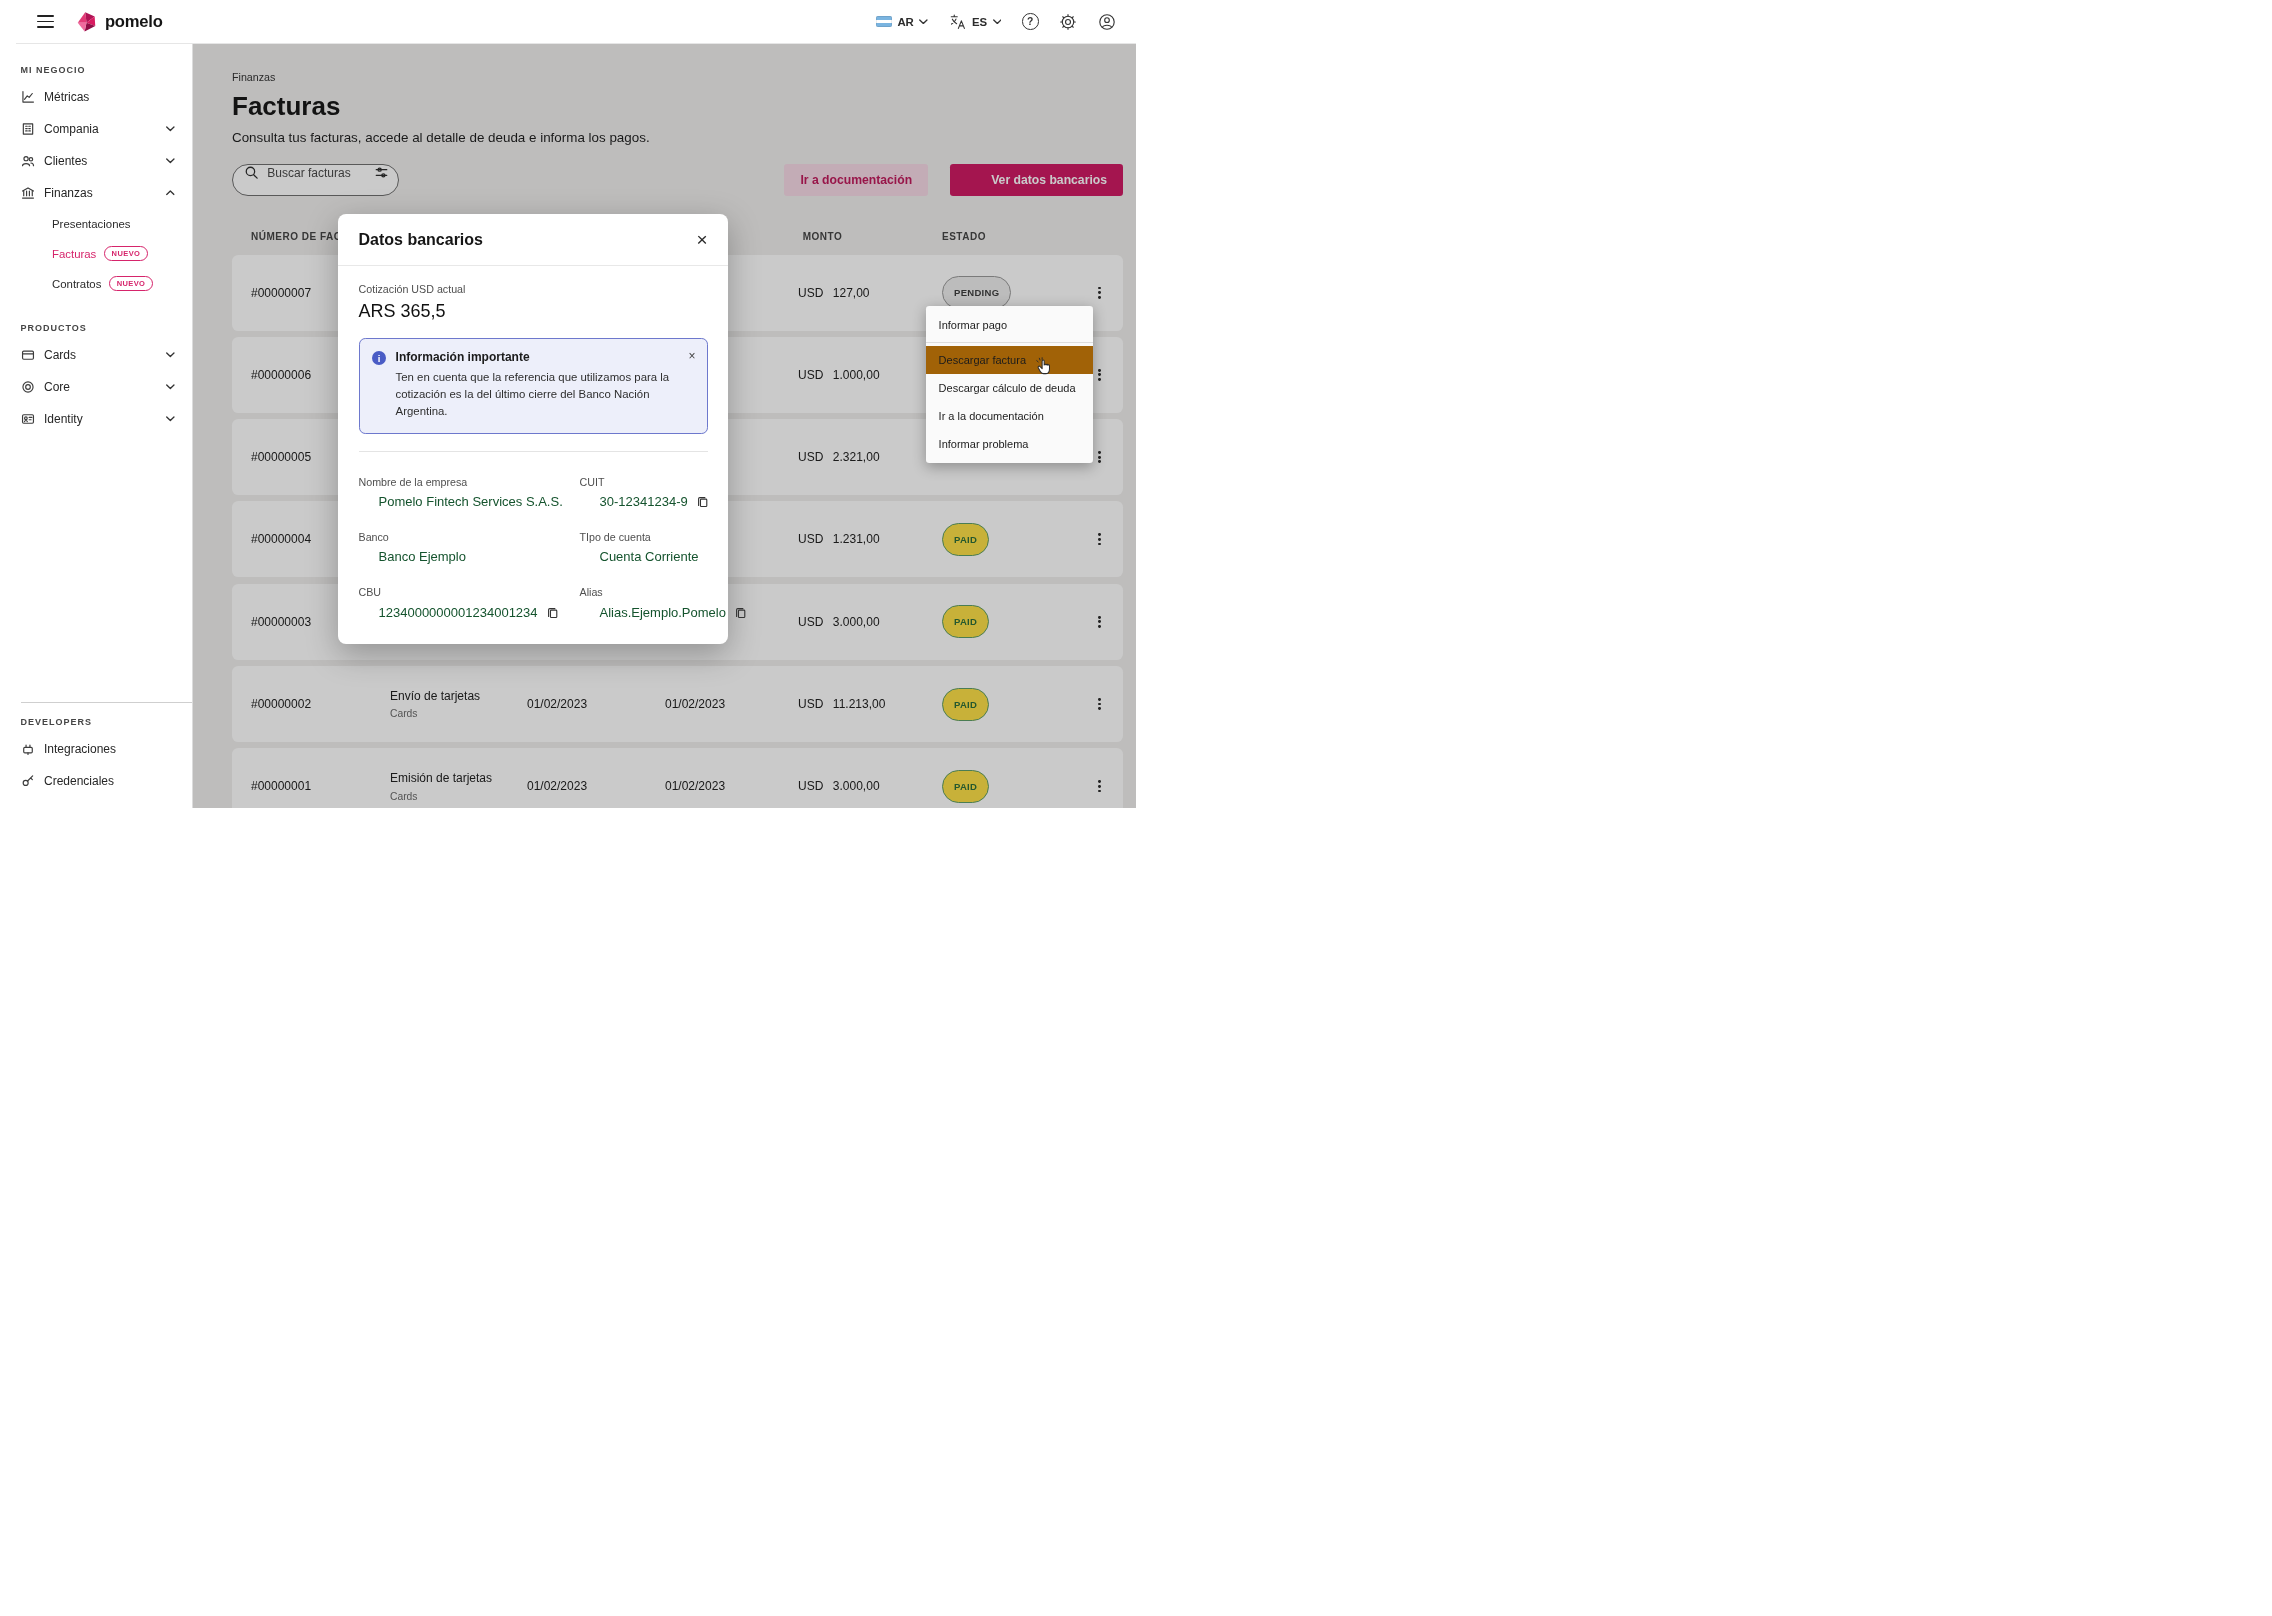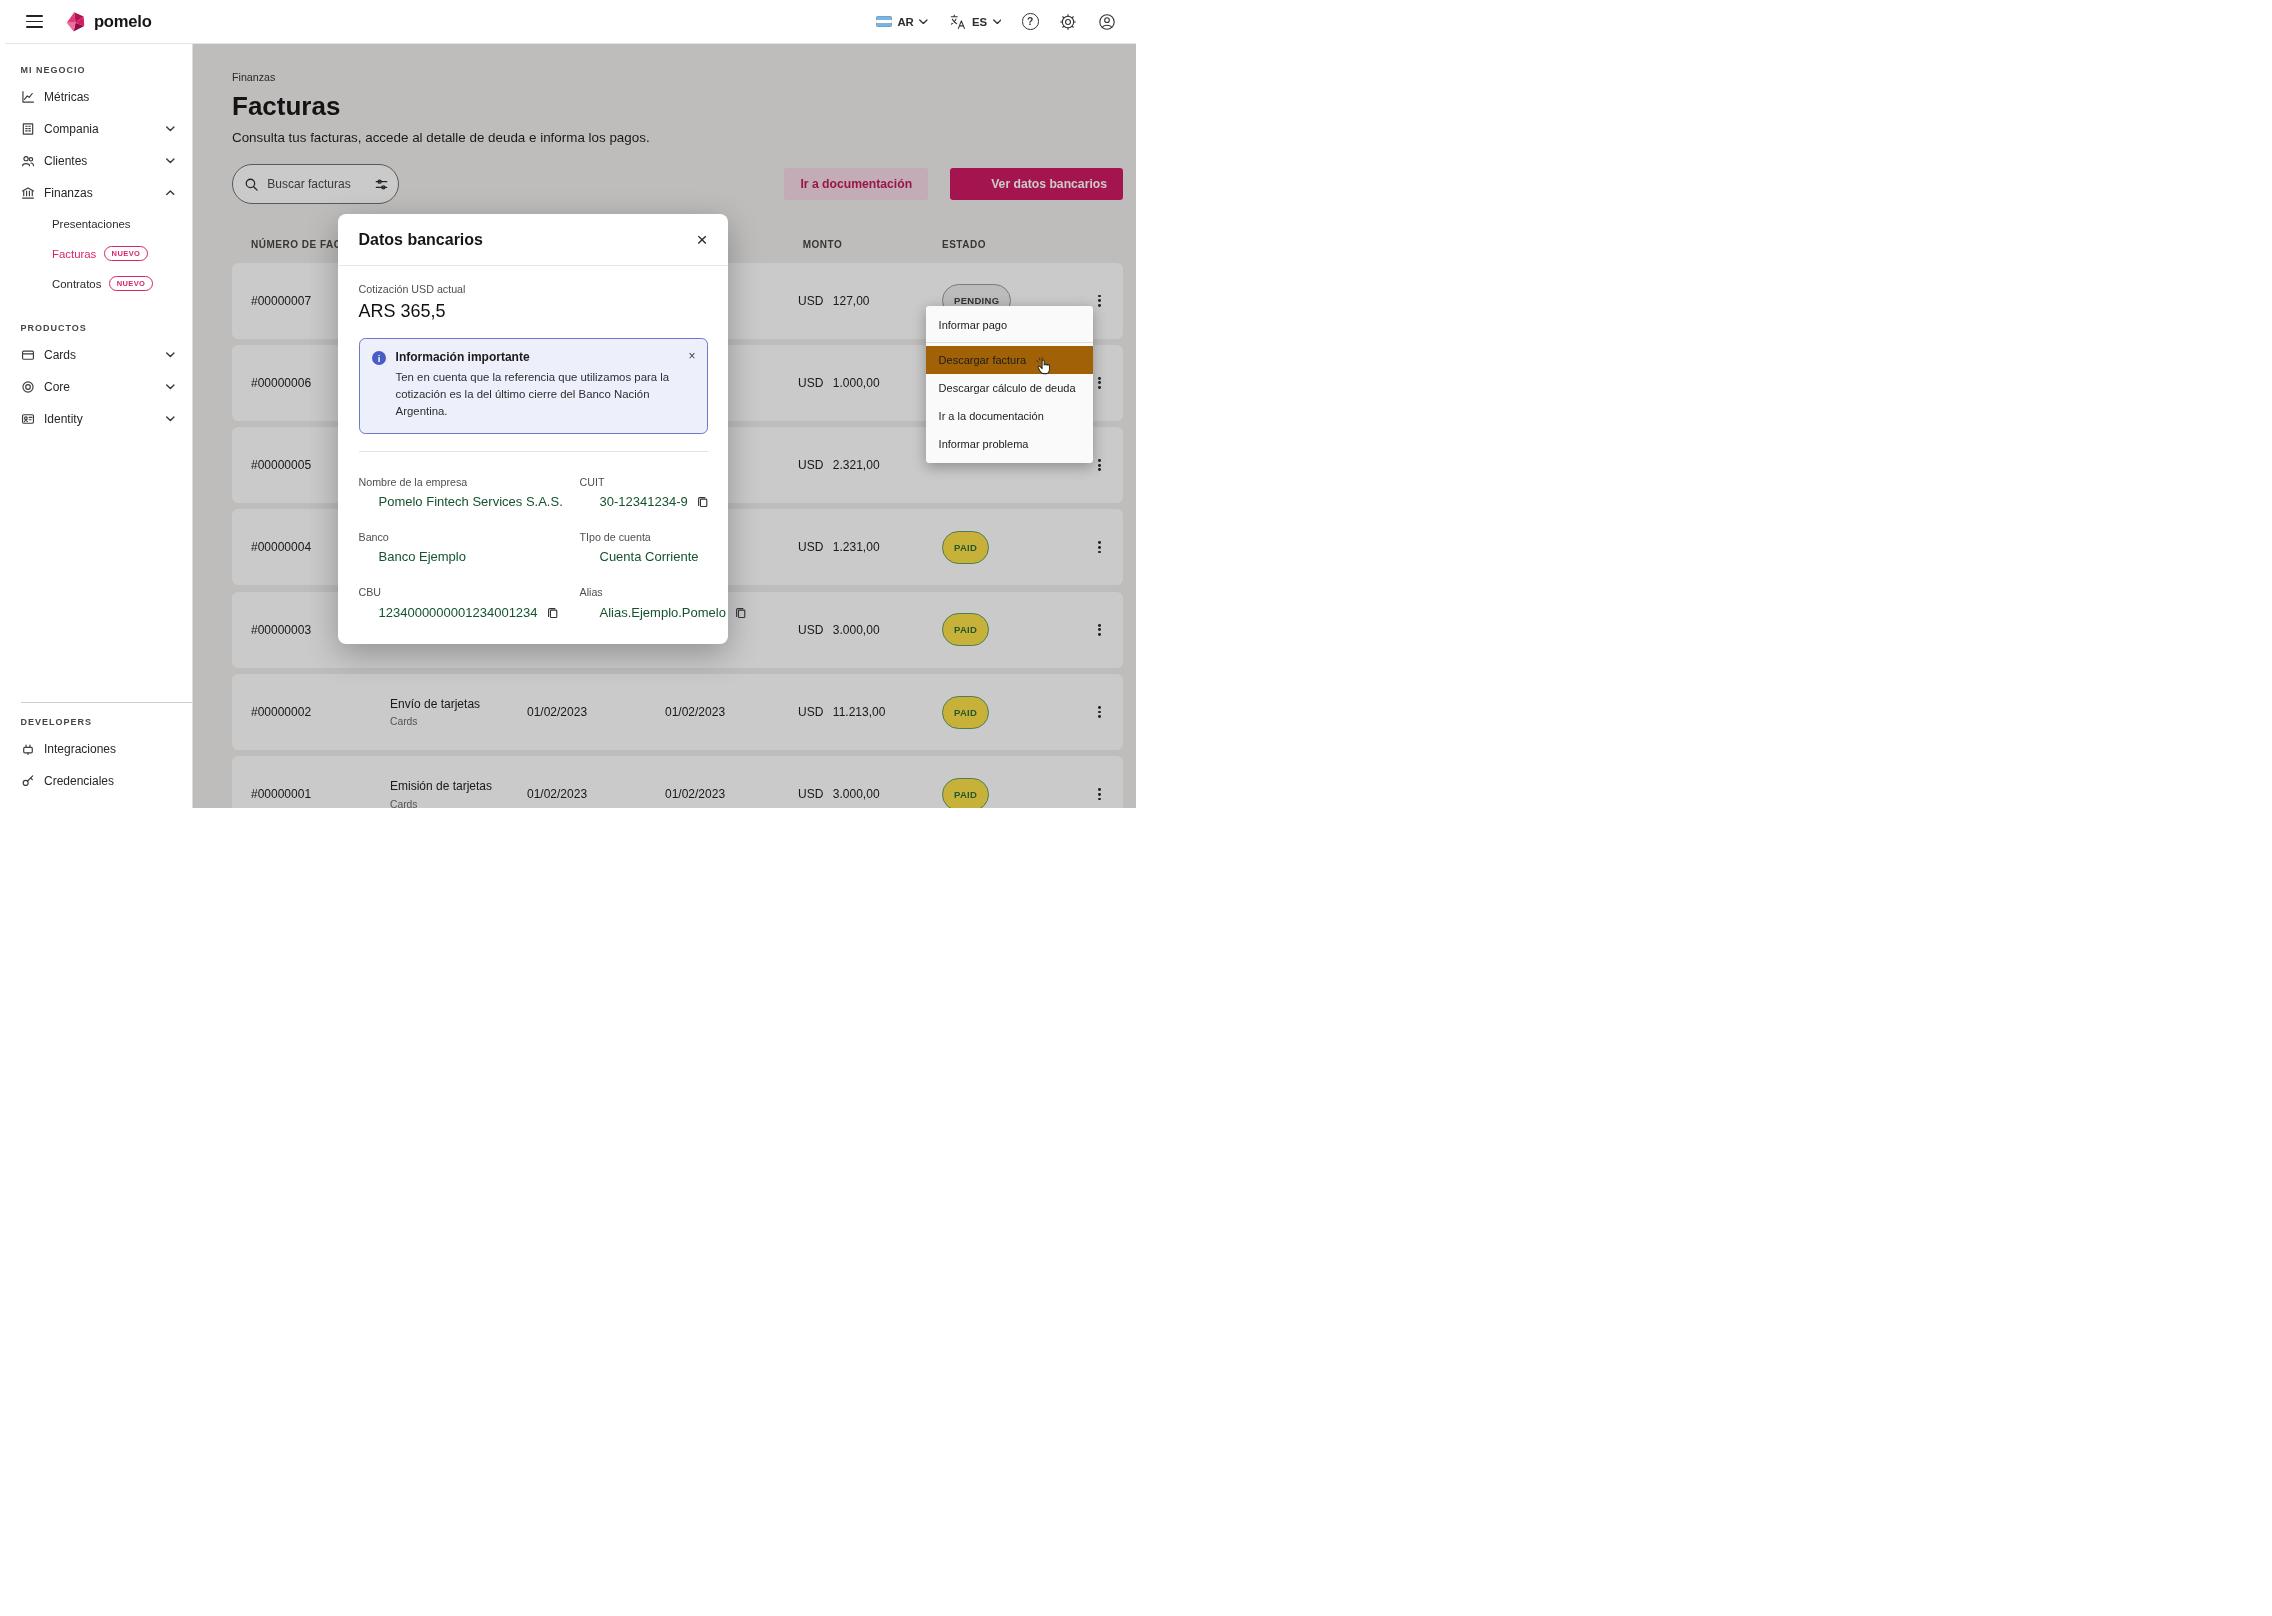--- a/index.html
+++ b/index.html
@@ -3,21 +3,21 @@
 <meta charset="utf-8">
 <style>
   * { box-sizing: border-box; }
   html,body { margin:0; padding:0; }
   body {
     width:1136px; height:808px; position:relative; overflow:hidden;
     background:#ffffff; font-family:"Liberation Sans", sans-serif; color:#1d1d1d;
   }
 
   
-  .header { position:absolute; top:0; left:5px; right:0; height:44px; background:#fff;
+  .header { position:absolute; top:0; left:16px; right:0; height:44px; background:#fff;
     border-bottom:0.8px solid #e6e6e6; display:flex; align-items:center; justify-content:space-between;
     padding:0 20.5px; z-index:20; }
   .h-left { display:flex; align-items:center; gap:20.5px; }
   .burger { width:17.4px; cursor:pointer; }
   .burger i { display:block; height:1.8px; background:#222; margin:3.5px 0; border-radius:1.6px; }
   .logo { display:flex; align-items:center; gap:5.5px; }
   .logo-text { font-size:16.6px; font-weight:800; letter-spacing:-0.2px; color:#151515; }
   .h-right { display:flex; align-items:center; gap:20.5px; }
   .h-chip { display:flex; align-items:center; gap:5.5px; font-size:11.4px; font-weight:600; color:#2c2c2c; cursor:pointer; }
   .flag { width:16px; height:11px; border-radius:2px;
@@ -46,21 +46,21 @@
   .dev-block { margin-top:auto; }
   .dev-divider { border-top:0.8px solid #cfcfcf; margin:0 0 14px 20.5px; }
 
   
   .main { position:absolute; top:44px; left:193px; right:0; bottom:0; background:#f0efee;
     padding:27px 0 0 39px; overflow:hidden; }
   .breadcrumb { font-size:10.7px; color:#333; }
   .page-title { font-size:26px; font-weight:700; color:#171717; margin-top:8px; }
   .page-sub { font-size:13.4px; color:#1f1f1f; margin-top:8px; }
   .controls { display:flex; align-items:center; margin-top:19px; width:891px; }
-  .search-box { display:flex; align-items:center; gap:6.3px; width:167px; height:40px; border:0.8px solid #707070;
+  .search-box { display:flex; align-items:flex-start; gap:6.3px; width:167px; height:32px; border:0.8px solid #707070;
     border-radius:788px; background:#fff; padding:0 9.5px 0 11px; }
   .search-box input { border:none; outline:none; flex:1; min-width:0; font-size:12px; font-family:inherit; color:#222; background:transparent; }
   .search-box input::placeholder { color:#4a4a4a; }
   .ic20 { width:15px; height:15px; flex:none; } .ic20 * { stroke:#2e2e2e; fill:none; stroke-width:1.7; stroke-linecap:round; }
   .btns { margin-left:auto; display:flex; gap:22px; }
   .btn { height:32px; display:flex; align-items:center; padding:0 16px; border-radius:3.2px;
     font-size:12.2px; font-weight:600; cursor:pointer; white-space:nowrap; }
   .btn-ghost { background:#f6d9e6; color:#c01a5c; }
   .btn-solid { background:#cf1a63; color:#fff;padding-left:41px; }
 

